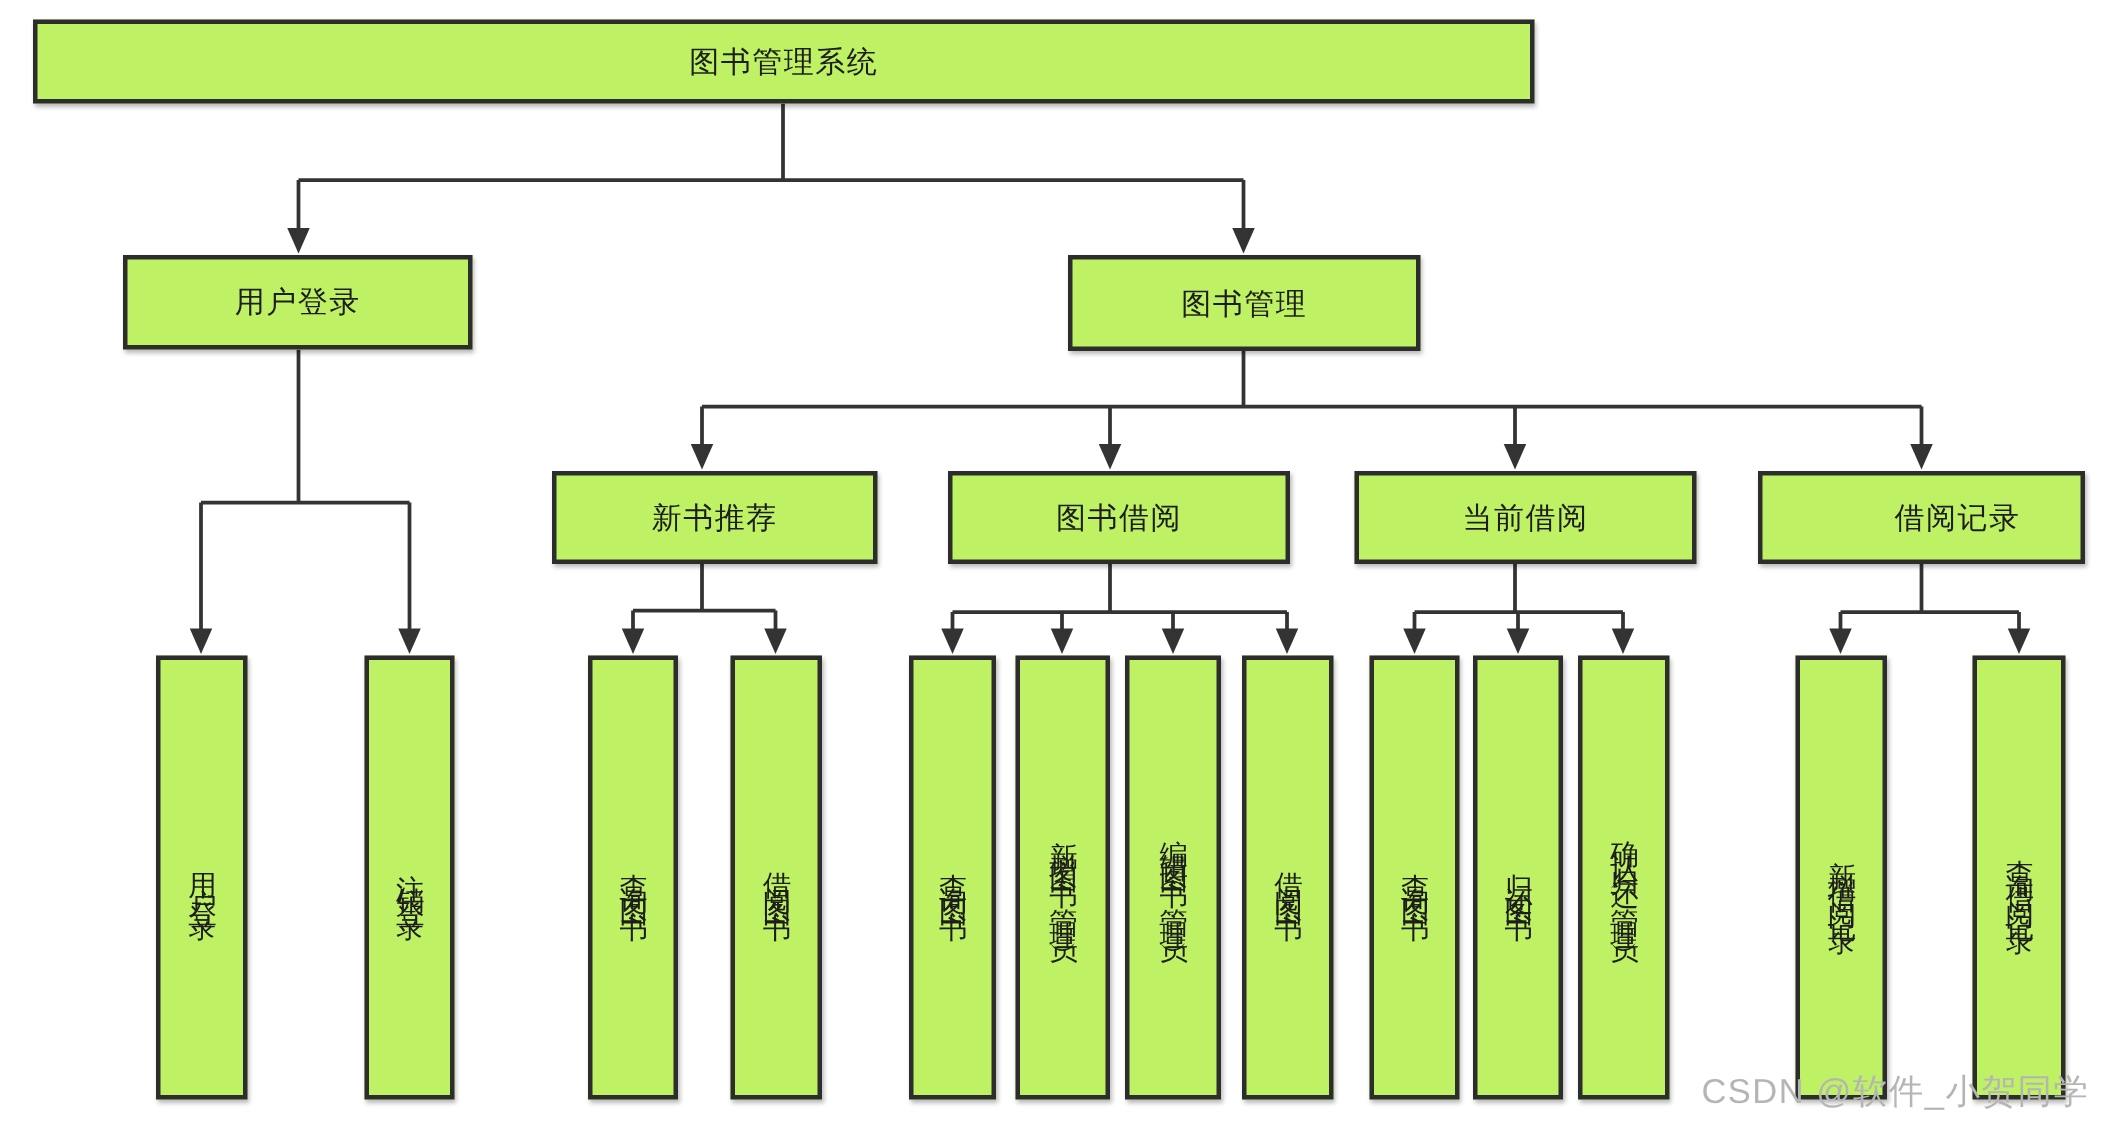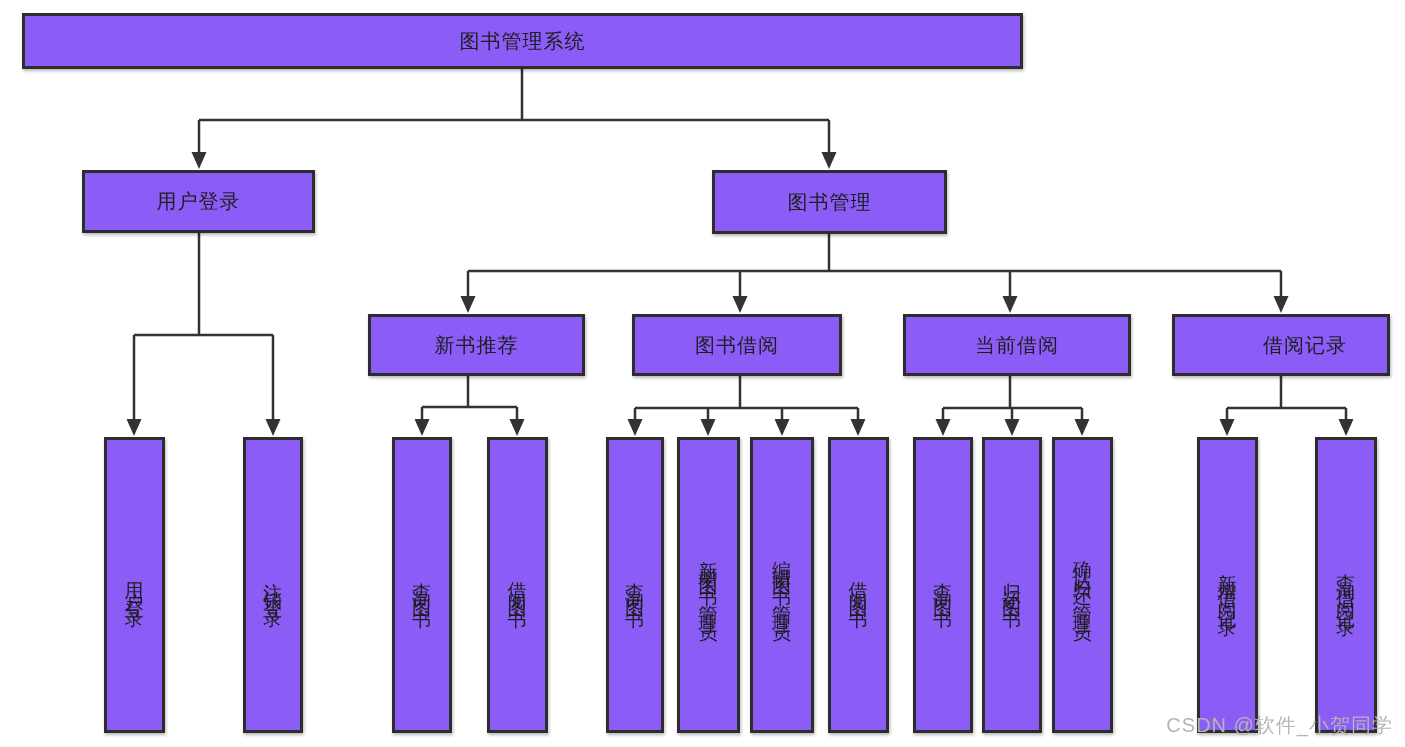--- a/index.html
+++ b/index.html
@@ -12,21 +12,21 @@
     overflow: hidden;
   }
   .connector-layer {
     position: absolute;
     left: 0; top: 0;
     width: 1405px; height: 747px;
   }
   .node {
     position: absolute;
     box-sizing: border-box;
-    background: #8b5cf6;
+    background: #bef264;
     border: 3px solid #2d2d2d;
     box-shadow: 1px 2px 3px rgba(0,0,0,0.28);
     display: flex;
     align-items: center;
     justify-content: center;
     color: #1d1d1d;
   }
   .node .h-label {
     font-size: 20px;
     letter-spacing: 1px;
@@ -38,42 +38,42 @@
     font-size: 19px;
     line-height: 1;
     letter-spacing: 9px;
     white-space: nowrap;
   }
   
   .n-root            { left: 22px;  top: 13px;  width: 1001px; height: 56px; }
   .n-user-login      { left: 82px;  top: 170px; width: 233px;  height: 63px; }
   .n-book-mgmt       { left: 712px; top: 170px; width: 235px;  height: 64px; }
   .n-new-book-rec    { left: 368px; top: 314px; width: 217px;  height: 62px; }
-  .n-book-borrow     { left: 632px; top: 314px; width: 210px;  height: 62px; }
+  .n-book-borrow     { left: 632px; top: 314px; width: 228px;  height: 62px; }
   .n-current-borrow  { left: 903px; top: 314px; width: 228px;  height: 62px; }
   .n-borrow-record   { left: 1172px;top: 314px; width: 218px;  height: 62px; padding-left: 48px; }
   .leaf              { top: 437px; height: 296px; }
   .l-ul-login   { left: 104px;  width: 61px; }
   .l-ul-logout  { left: 243px;  width: 60px; }
   .l-nb-query   { left: 392px;  width: 60px; }
   .l-nb-borrow  { left: 487px;  width: 61px; }
   .l-bb-query   { left: 606px;  width: 58px; }
   .l-bb-add     { left: 677px;  width: 63px; }
   .l-bb-edit    { left: 750px;  width: 64px; }
   .l-bb-borrow  { left: 828px;  width: 61px; }
   .l-cb-query   { left: 913px;  width: 60px; }
   .l-cb-return  { left: 982px;  width: 60px; }
   .l-cb-confirm { left: 1052px; width: 61px; }
   .l-br-add     { left: 1197px; width: 61px; }
   .l-br-query   { left: 1315px; width: 62px; }
   .watermark {
     position: absolute;
     right: 12px;
     top: 712px;
-    font-size: 20px;
+    font-size: 23px;
     color: #b5b5b5;
     letter-spacing: 1px;
     white-space: nowrap;
   }
 </style>
 </head>
 <body>
 
 <div class="stage">
 

